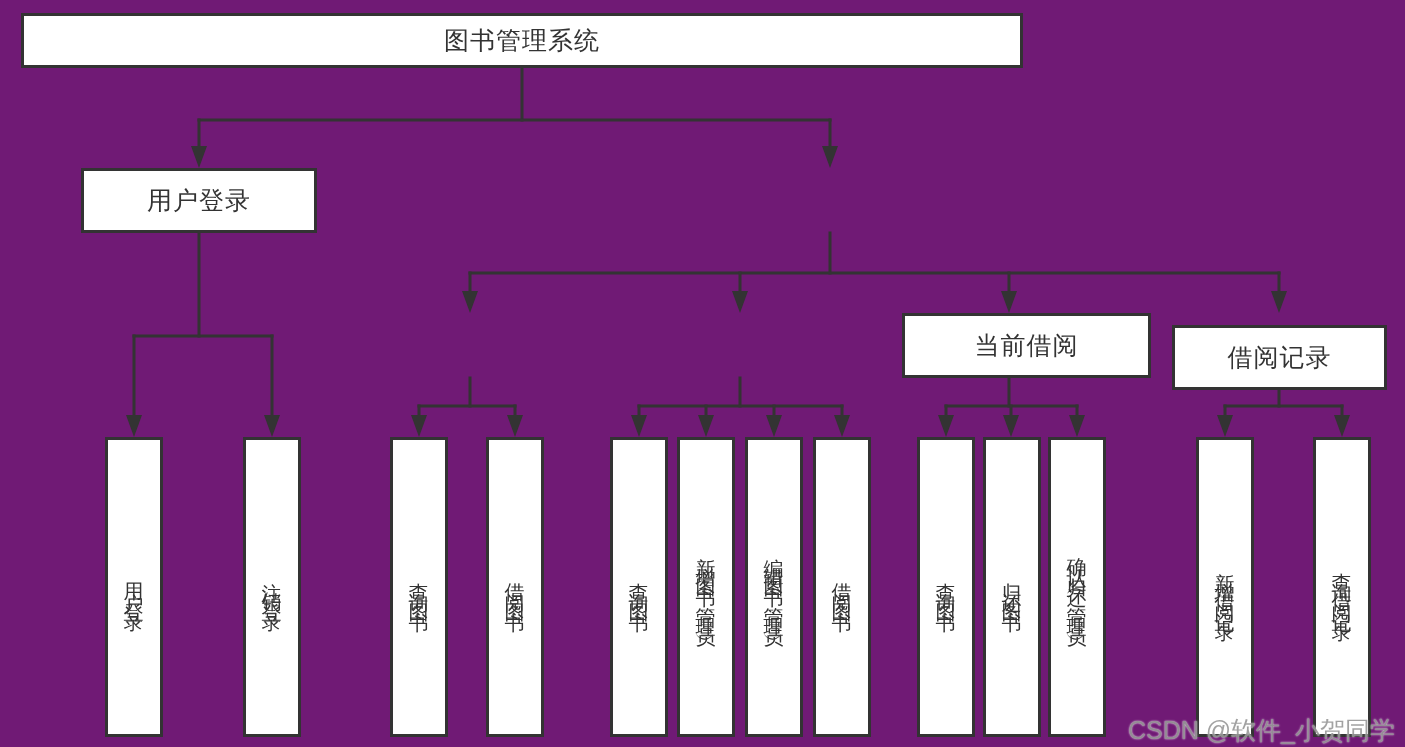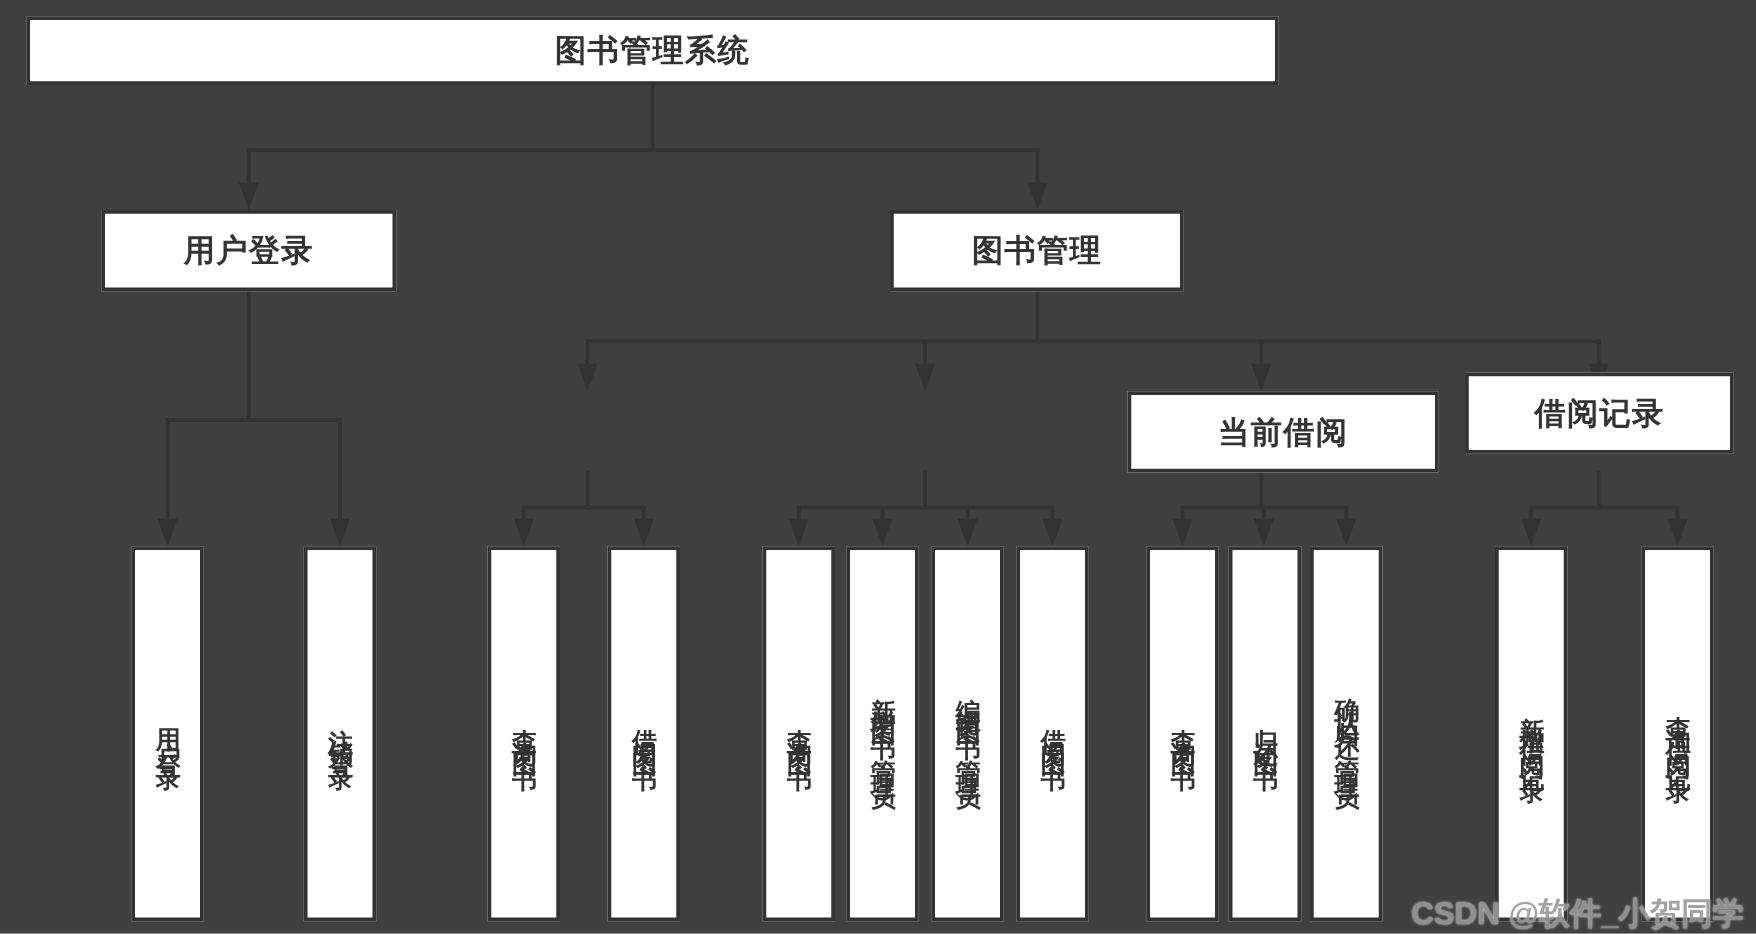--- a/index.html
+++ b/index.html
@@ -5,23 +5,22 @@
   html, body {
     margin: 0;
     padding: 0;
     background: #ffffff;
     font-family: "Liberation Sans", "DejaVu Sans", sans-serif;
   }
   .stage {
     position: relative;
     width: 1405px;
     height: 747px;
-    background: #404040;
+    background: #701a75;
     overflow: hidden;
-    font-weight: bold;
   }
   .connectors {
     position: absolute;
     left: 0; top: 0;
     width: 1405px;
     height: 747px;
     z-index: 1;
   }
   .node {
     position: absolute;
@@ -138,28 +137,25 @@
     </g>
   </svg>
 
   <div class="node" style="left:21px; top:13px; width:1002px; height:55px;">
     <span class="hlabel">图书管理系统</span>
   </div>
 
   <div class="node" style="left:81px; top:168px; width:236px; height:65px;">
     <span class="hlabel">用户登录</span>
   </div>
-  <div class="node" style="left:712px; top:168px; width:235px; height:65px;">
-    <span class="hlabel">图书管理</span>
-  </div>
 
   <div class="node" style="left:902px; top:313px; width:249px; height:65px;">
     <span class="hlabel">当前借阅</span>
   </div>
-  <div class="node" style="left:1172px; top:298px; width:215px; height:65px;">
+  <div class="node" style="left:1172px; top:325px; width:215px; height:65px;">
     <span class="hlabel">借阅记录</span>
   </div>
 
   <div class="node leaf" style="left:105px;">
     <span class="vlabel">用户登录</span>
   </div>
   <div class="node leaf" style="left:243px;">
     <span class="vlabel">注销登录</span>
   </div>
 

